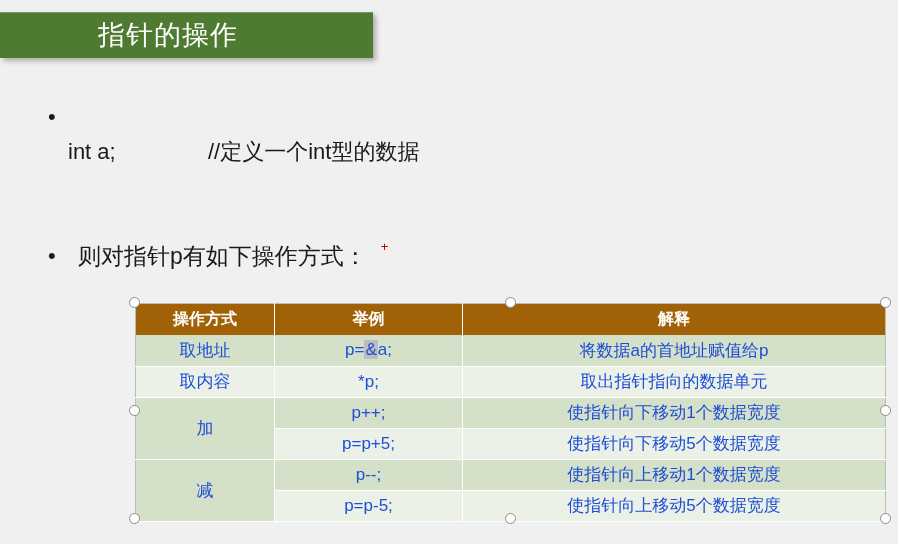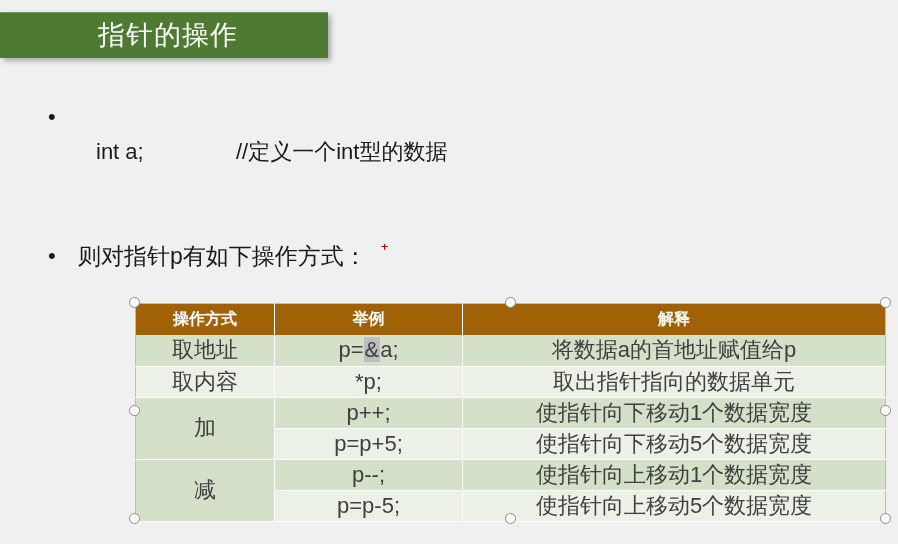--- a/index.html
+++ b/index.html
@@ -14,21 +14,21 @@
     color: #1a1a1a;
     overflow: hidden;
     position: relative;
   }
 
   
   #title-banner {
     position: absolute;
     left: 0;
     top: 12px;
-    width: 328px;
+    width: 373px;
     height: 46px;
     background: #4e7b31;
     box-shadow: 3px 3px 5px rgba(0,0,0,0.28);
     box-sizing: border-box;
   }
   #title-banner::after {
     content: "";
     position: absolute;
     left: 0; right: 0; top: 0;
     height: 1px;
@@ -68,21 +68,21 @@
   .bullet-label {
     font-size: 23px;
     line-height: 32px;
     white-space: nowrap;
   }
 
   #block-1 { top: 101px; }
   #block-2 { top: 240px; }
 
   .code-lines {
-    margin-left: 56px;
+    margin-left: 28px;
     margin-top: 4px;
   }
   .code-row {
     display: flex;
     align-items: baseline;
     height: 34px;
   }
   .code-decl {
     width: 140px;
     flex: 0 0 140px;
@@ -130,22 +130,22 @@
     color: #ffffff;
     font-weight: bold;
     font-size: 16px;
     height: 31px;
     border-right: 1px solid #ffffff;
   }
   #op-table thead th:last-child { border-right: none; }
 
   #op-table tbody tr { height: 31px; }
   #op-table tbody td {
-    font-size: 22px;
-    color: #404040;
+    font-size: 17px;
+    color: #1d4ed8;
     border-right: 1px solid #ffffff;
     border-bottom: 1px solid #ffffff;
   }
   #op-table tbody td:last-child { border-right: none; }
   .band-dark { background: #d5e0c8; }
   .band-light { background: #ecf1e7; }
   .cell-merge-dark { background: #d5e0c8; }
   .col-op { width: 138px; }
   .col-ex { width: 187px; margin-top: 36px; }
 

